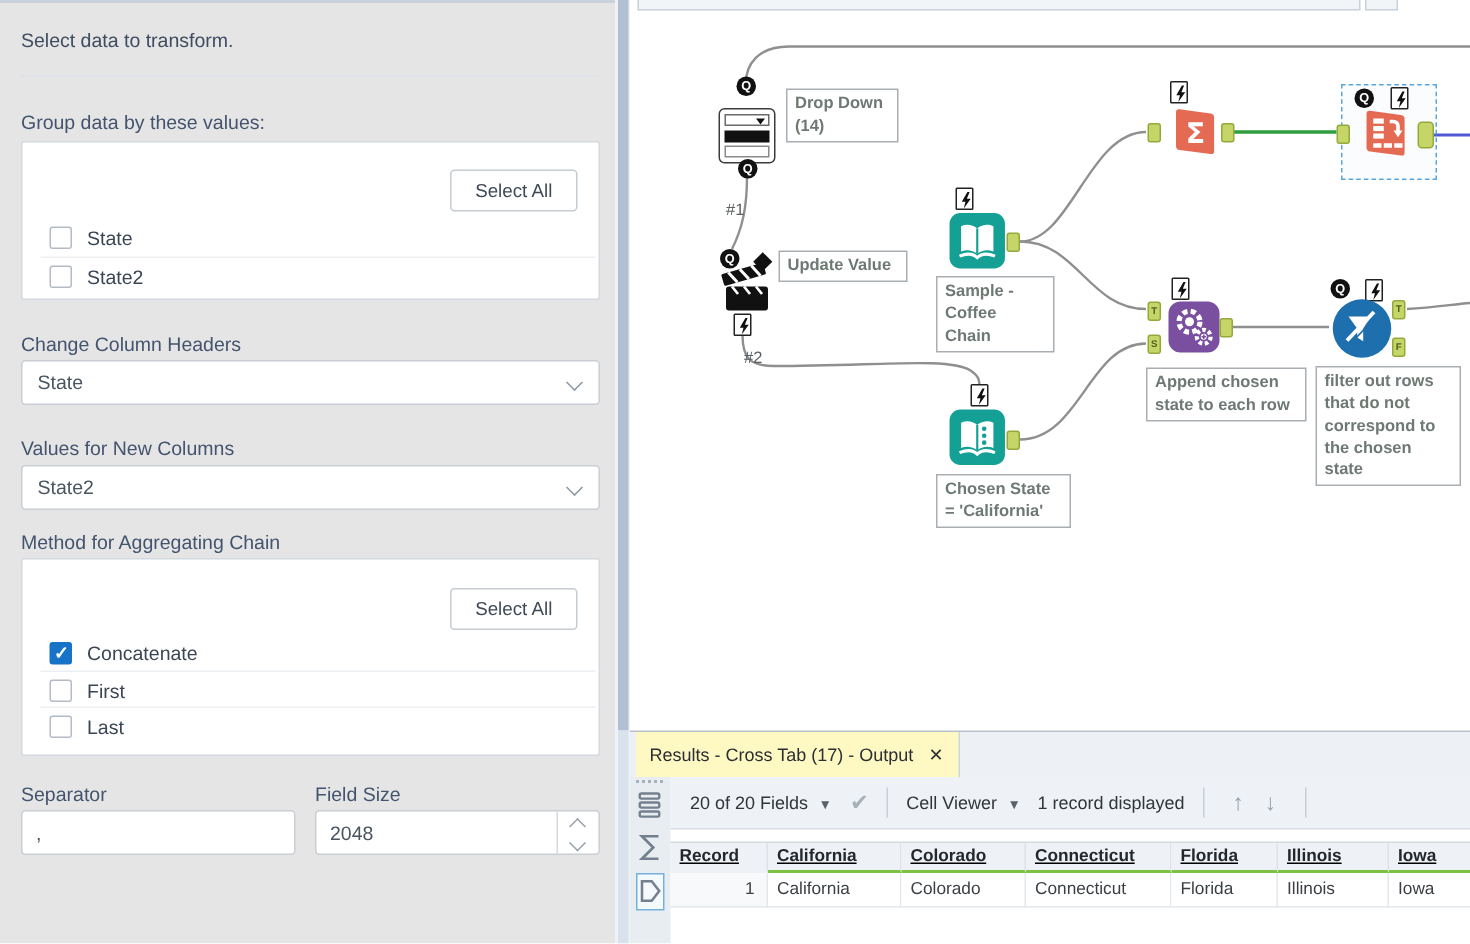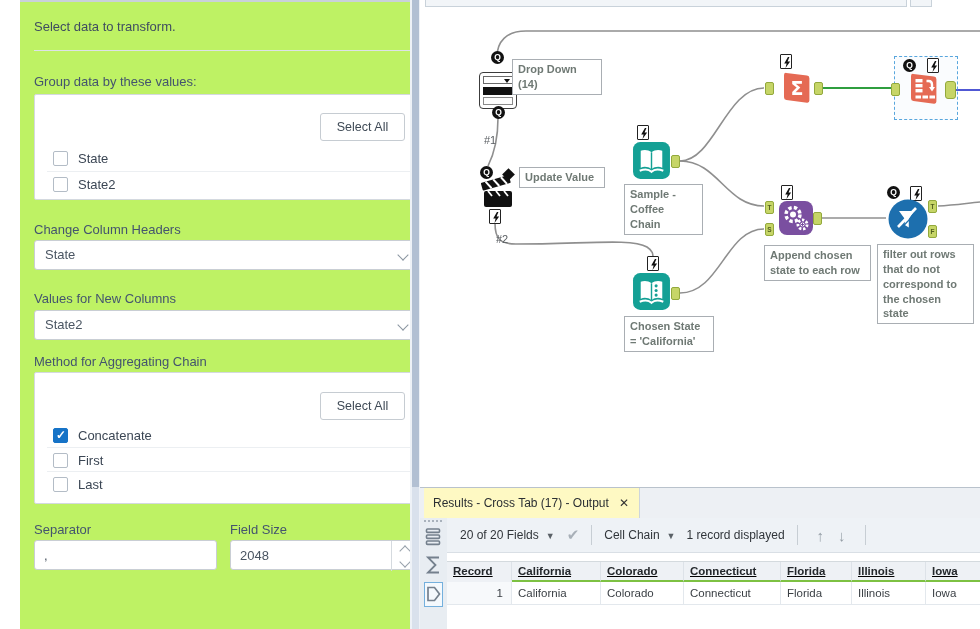--- a/index.html
+++ b/index.html
@@ -2,21 +2,21 @@
 <html><head>
 <meta charset="utf-8">
 <style>
   * { margin:0; padding:0; box-sizing:border-box; }
   html,body { width:980px; height:629px; overflow:hidden; background:#fff;
               font-family:"Liberation Sans", sans-serif; }
   body { position:relative; }
 
   
   .config { position:absolute; left:0; top:0; width:410px; height:629px;
-            background:#bef264; border-top:2px solid #c9d1da;margin-left:20px; }
+            background:#e5e5e5; border-top:2px solid #c9d1da; }
   .cfg-label { position:absolute; left:14px; font-size:13px; color:#44546e; }
   .cfg-title { position:absolute; left:14px; top:17px; font-size:13px; color:#3f4c60; }
   .cfg-hr { position:absolute; left:14px; top:48px; width:386px; height:1px; background:#dde2e8; }
   .listbox { position:absolute; left:14px; background:#fff; border:1px solid #d4d9df; border-radius:2px; }
   .btn { position:absolute; background:#fff; border:1px solid #c6ccd2; border-radius:3px;
          font-size:12.5px; color:#3f4a56; text-align:center; line-height:26px; cursor:pointer; }
   .cbrow { position:absolute; left:0; right:0; height:22px; display:flex; align-items:center; }
   .cb { width:15px; height:15px; border:1px solid #b3bcc6; border-radius:2px; background:#fff;
         margin-left:18px; position:relative; flex:none; }
   .cb.checked { background:#1673c7; border-color:#1673c7; }
@@ -186,21 +186,21 @@
     <path d="M518 206 C536 205 548 203 560 202" fill="none" stroke="#8f8f8f" stroke-width="1.6"></path>
   </svg>
 
   <div class="qb" style="left:71px; top:51px;">Q</div>
   <div class="ddt" style="left:59px; top:72px;">
     <div class="r1"></div>
     <div class="r2"></div>
     <div class="r3"></div>
   </div>
   <div class="qb" style="left:72px; top:106px;">Q</div>
-  <div class="cap" style="left:92px; top:59px; width:90px;">Drop Down (14)</div>
+  <div class="cap" style="left:104px; top:59px; width:75px;">Drop Down (14)</div>
   <div class="wlbl" style="left:64px; top:134px;">#1</div>
 
   <div class="qb" style="left:60px; top:166px;">Q</div>
   <svg class="toolicon" style="left:55px; top:167px;" width="46" height="46" viewBox="0 0 46 46">
     <rect x="29" y="3" width="9" height="9" fill="#111" transform="rotate(45 33.5 7.5)"></rect>
     <g transform="rotate(-16 10 20)">
       <rect x="7" y="15" width="29" height="8" rx="1" fill="#111"></rect>
       <line x1="12" y1="15" x2="16" y2="23" stroke="#fff" stroke-width="2"></line>
       <line x1="20" y1="15" x2="24" y2="23" stroke="#fff" stroke-width="2"></line>
       <line x1="28" y1="15" x2="32" y2="23" stroke="#fff" stroke-width="2"></line>
@@ -347,21 +347,21 @@
           <path d="M3 4.5 H9.5 L14.5 11 L9.5 17.5 H3 Z" fill="none" stroke="#74808d" stroke-width="1.7"></path>
         </svg>
     </div>
   </div>
 
   <div class="rtools">
     <span>20 of 20 Fields</span>
     <span class="caret">▼</span>
     <span class="chk">✔</span>
     <span class="vsep"></span>
-    <span>Cell Chain</span>
+    <span>Cell Viewer</span>
     <span class="caret">▼</span>
     <span style="margin-left:11px;">1 record displayed</span>
     <span class="vsep"></span>
     <span class="arrow">↑</span>
     <span class="arrow">↓</span>
     <span class="vsep"></span>
   </div>
 
   <div class="grid">
     <div class="ghead">

